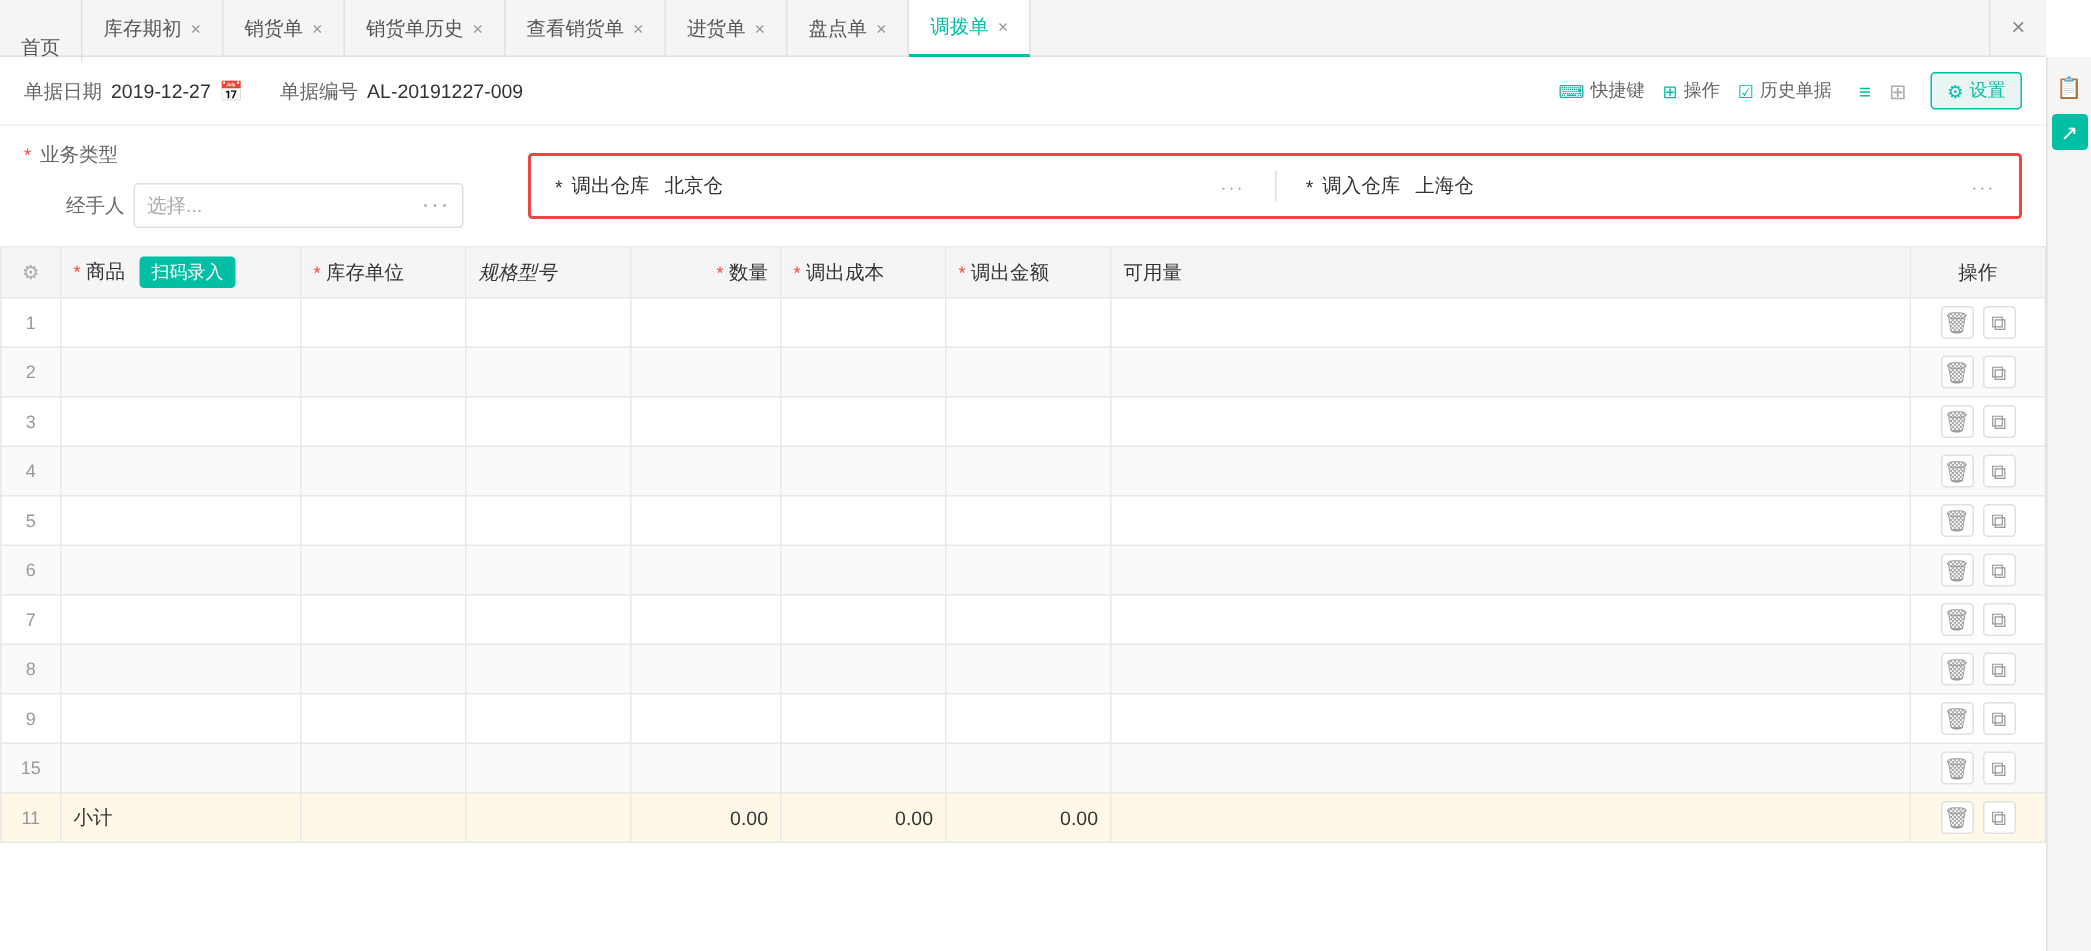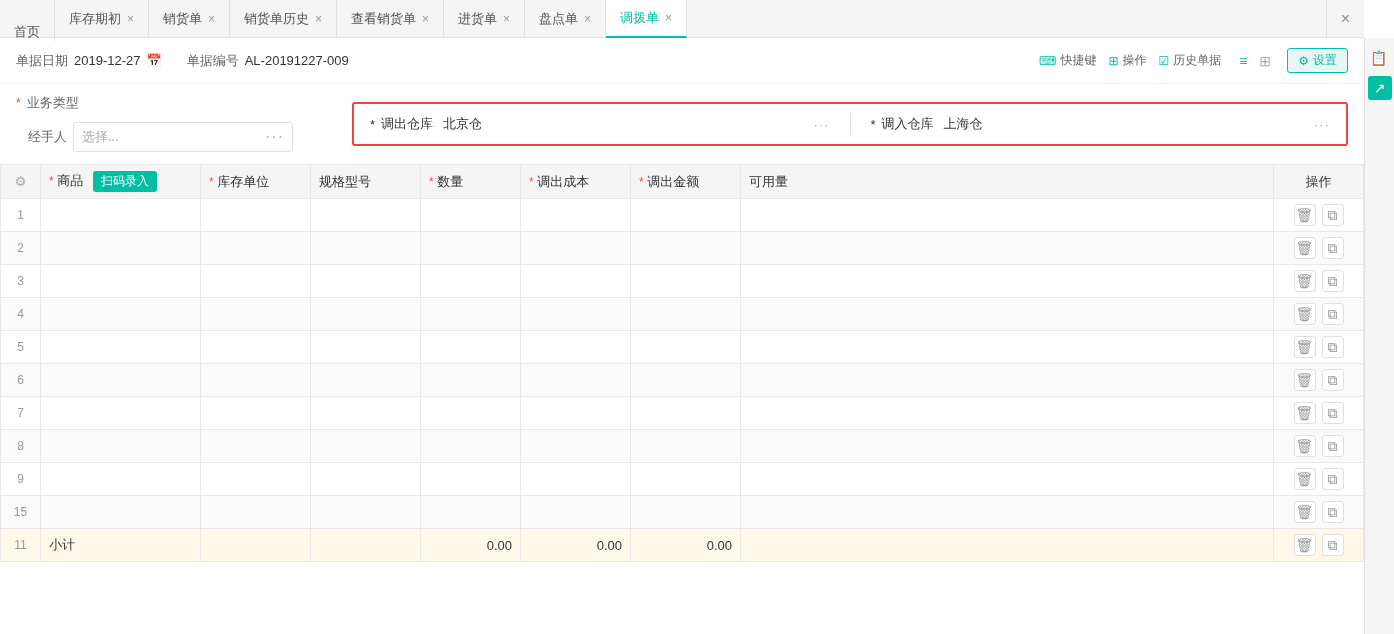--- a/index.html
+++ b/index.html
@@ -156,21 +156,21 @@
   <div class="form-section">
 
     <div class="left-fields">
 
       <div class="form-field">
         <span class="req">*</span>
         <label>业务类型</label>
       </div>
 
       <div class="form-field">
-        <label style="margin-left:12px;">经手人</label>
+        <label style="margin-left:28px;">经手人</label>
         <div class="field-input" style="width:220px; color:#aaa;">
           <span>选择...</span>
           <span class="dots">···</span>
         </div>
       </div>
     </div>
 
     <div class="right-transfer">
       <div class="transfer-box">
 
@@ -201,24 +201,24 @@
           </th>
           <th style="width:160px;">
             <span class="req">*</span>
             <span>商品</span>
             <span class="scan-btn" style="display:inline-block; margin-left:6px;">扫码录入</span>
           </th>
           <th style="width:110px;">
             <span class="req">*</span>
             <span>库存单位</span>
           </th>
-          <th style="width:110px;">
+          <th style="width:110px;font-style:italic;">
             <span>规格型号</span>
           </th>
-          <th style="width:100px;">
+          <th style="width:100px;text-align:right;">
             <span class="req">*</span>
             <span>数量</span>
           </th>
           <th style="width:110px;">
             <span class="req">*</span>
             <span>调出成本</span>
           </th>
           <th style="width:110px;">
             <span class="req">*</span>
             <span>调出金额</span>

